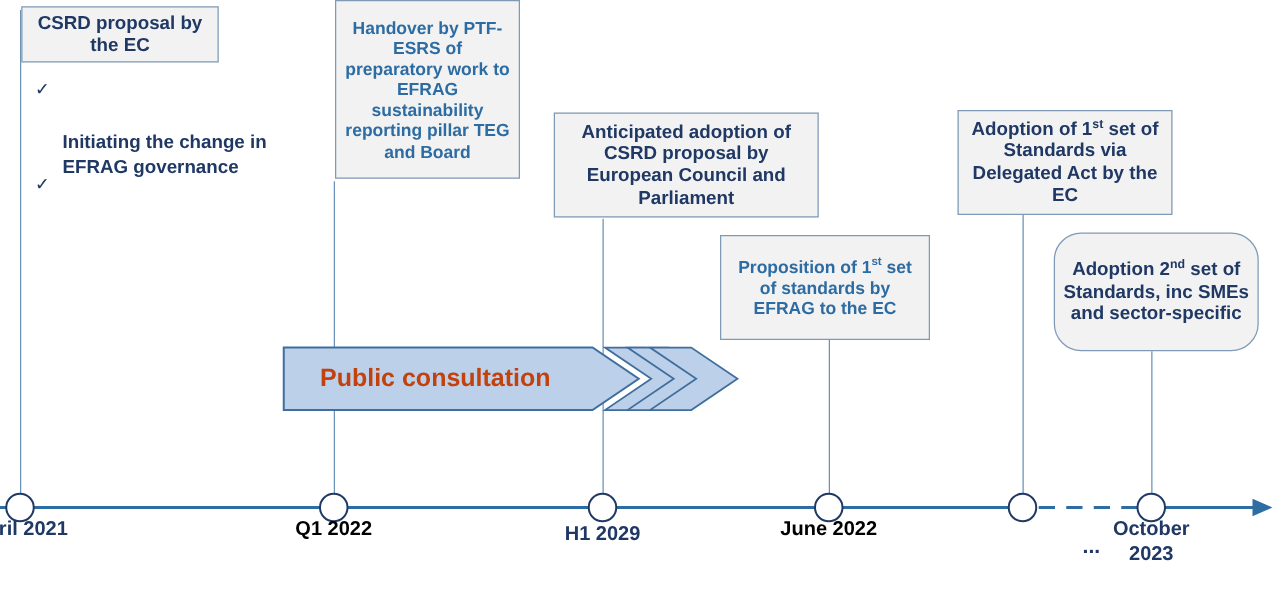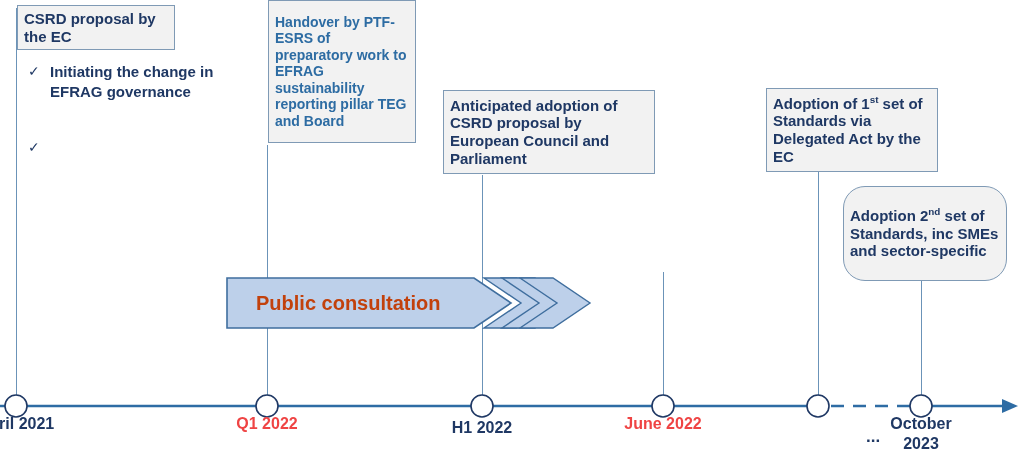--- a/index.html
+++ b/index.html
@@ -15,21 +15,21 @@
     font-family: "Liberation Sans", sans-serif;
     overflow: hidden;
   }
 
   
   .callout {
     position: absolute;
     box-sizing: border-box;
     background: #f2f2f2;
     border: 1px solid #7f9ab5;
-    text-align: left;
+    text-align: center;
     font-weight: bold;
     line-height: 1.18;
     display: flex;
     align-items: center;
     justify-content: center;
     padding: 3px 6px;
     z-index: 6;
   }
   .callout.mid  { color: #2d6ca3; }
   .callout.dark { color: #1f3864; }
@@ -49,21 +49,21 @@
     font-size: 15px;
     line-height: 1.3;
   }
   .check {
     width: 22px;
     flex: 0 0 22px;
     color: #1f3864;
     font-size: 14px;
     font-weight: normal;
   }
-  .bullet-text { width: 182px; }
+  .bullet-text { width: 182px; margin-top: 42px; }
 
   
   .vline {
     position: absolute;
     width: 1px;
     background: #6b93b8;
     z-index: 2;
   }
 
   
@@ -93,21 +93,21 @@
 
   .tick-label {
     position: absolute;
     text-align: center;
     font-weight: bold;
     font-size: 16px;
     line-height: 1.25;
     z-index: 3;
   }
   .tick-label.dark { color: #1f3864; }
-  .tick-label.mid  { color: #ef4444; }
+  .tick-label.mid  { color: #000000; }
 
   .ellipsis {
     position: absolute;
     color: #1f3864;
     font-weight: bold;
     font-size: 17px;
     z-index: 3;
   }
 </style>
 </head>
@@ -131,20 +131,25 @@
     </div>
     <div class="bullet-row" style="left:0; top:76px;">
       <span class="check">✓</span>
     </div>
   </div>
 
   <div class="callout dark" style="left:443px; top:90px; width:212px; height:84px; font-size:15px;">Anticipated adoption of CSRD proposal by European Council and Parliament</div>
 
   <div class="callout mid" style="left:268px; top:0px; width:148px; height:143px; font-size:14px;">Handover by PTF-ESRS of preparatory work to EFRAG sustainability reporting pillar TEG and Board</div>
 
+  <div class="callout mid" style="left:576px; top:188px; width:168px; height:84px; font-size:14px;">
+    <span>
+      <span>Proposition of 1</span><span class="sup">st</span><span> set of standards by EFRAG to the EC</span>
+    </span>
+  </div>
 
   <div class="callout dark" style="left:725px; top:88px; width:172px; height:84px; font-size:15px;margin-left:41px;">
     <span>
       <span>Adoption of 1</span><span class="sup">st</span><span> set of Standards via Delegated Act by the EC</span>
     </span>
   </div>
 
   <div class="callout dark" style="left:843px; top:186px; width:164px; height:95px; font-size:15px;border-radius:22px;">
     <span>
       <span>Adoption 2</span><span class="sup">nd</span><span> set of Standards, inc SMEs and sector-specific</span>
@@ -176,19 +181,19 @@
       <circle cx="267" cy="16" r="11" fill="#ffffff" stroke="#1f3864" stroke-width="1.6"></circle>
       <circle cx="482" cy="16" r="11" fill="#ffffff" stroke="#1f3864" stroke-width="1.6"></circle>
       <circle cx="663" cy="16" r="11" fill="#ffffff" stroke="#1f3864" stroke-width="1.6"></circle>
       <circle cx="818" cy="16" r="11" fill="#ffffff" stroke="#1f3864" stroke-width="1.6"></circle>
       <circle cx="921" cy="16" r="11" fill="#ffffff" stroke="#1f3864" stroke-width="1.6"></circle>
     </svg>
   </div>
 
   <div class="tick-label dark" style="left:-34px; top:414px; width:100px;">April 2021</div>
   <div class="tick-label mid" style="left:217px; top:414px; width:100px;">Q1 2022</div>
-  <div class="tick-label dark" style="left:432px; top:418px; width:100px;">H1 2022</div>
+  <div class="tick-label dark" style="left:432px; top:418px; width:100px;">H1 2029</div>
   <div class="tick-label mid" style="left:605px; top:414px; width:116px;">June 2022</div>
   <div class="tick-label dark" style="left:881px; top:414px; width:80px;">October 2023</div>
 
   <div class="ellipsis" style="left:866px; top:427px;">...</div>
 
 </div>
 
 </body></html>

